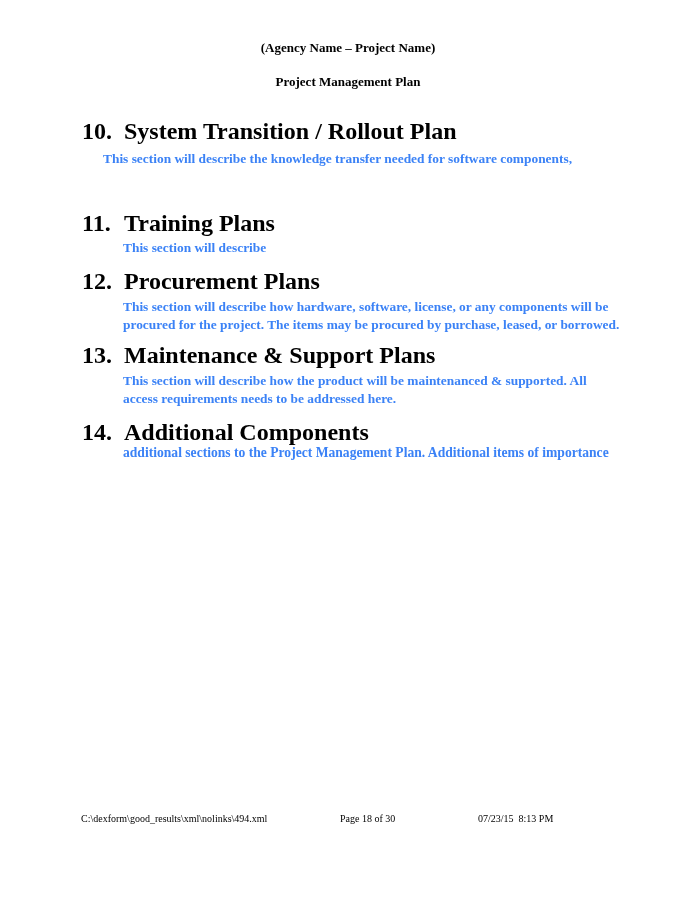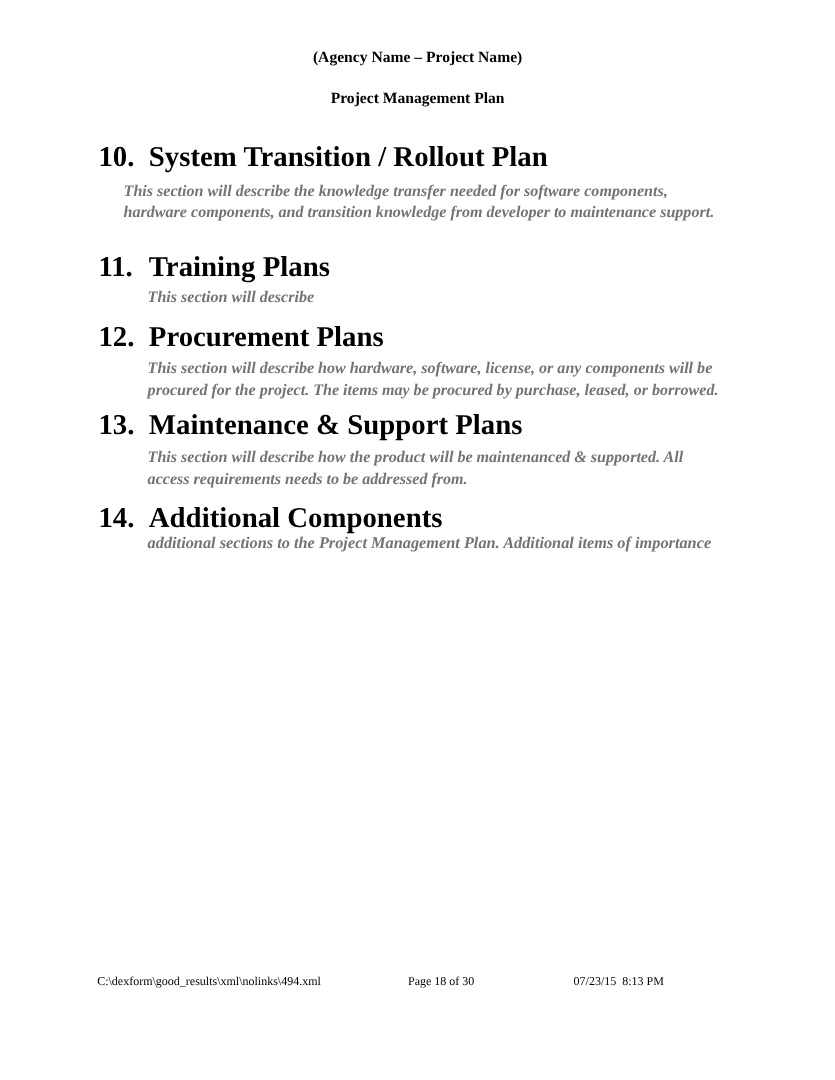--- a/index.html
+++ b/index.html
@@ -1,38 +1,37 @@
 <!DOCTYPE html>
 <html><head>
   <meta charset="utf-8">
   <style>
     html, body { margin: 0; padding: 0; background: #ffffff; }
     body { width: 696px; height: 900px; position: relative; overflow: hidden; font-family: "Liberation Serif", serif; color: #000; }
     .hdr { position: absolute; left: 0; width: 696px; text-align: center; font-weight: bold; font-size: 13px; }
     .h1 { position: absolute; left: 82px; font-weight: bold; font-size: 24px; white-space: nowrap; }
     .h1 .num { display: inline-block; width: 42px; }
-    .desc { position: absolute; color: #737373; font-weight: bold; font-style: italic; font-size: 13.4px; line-height: 18px; white-space: nowrap; }
+    .desc { position: absolute; color: #3b82f6; font-weight: bold; font-size: 13.4px; line-height: 18px; white-space: nowrap; }
     .desc.tight { line-height: 12.5px; font-size: 13.6px; }
     .footer { position: absolute; top: 813px; font-size: 10px; white-space: nowrap; }
   </style>
 </head>
 <body>
 
 <div>
   <div class="hdr" style="top:40px;">(Agency Name – Project Name)</div>
   <div class="hdr" style="top:74px;">Project Management Plan</div>
 </div>
 
 <div>
   <div class="h1" style="top:118px;">
     <span class="num">10.</span><span>System Transition / Rollout Plan</span>
   </div>
   <div class="desc" style="top:150px; left:103px;">
     <div>This section will describe the knowledge transfer needed for software components,</div>
-    <div>hardware components, and transition knowledge from developer to maintenance support.</div>
   </div>
 </div>
 
 <div>
   <div class="h1" style="top:210px;">
     <span class="num">11.</span><span>Training Plans</span>
   </div>
   <div class="desc" style="top:239px; left:123px;">
     <div>This section will describe</div>
   </div>
@@ -47,21 +46,21 @@
     <div>procured for the project. The items may be procured by purchase, leased, or borrowed.</div>
   </div>
 </div>
 
 <div>
   <div class="h1" style="top:342px;">
     <span class="num">13.</span><span>Maintenance &amp; Support Plans</span>
   </div>
   <div class="desc" style="top:372px; left:123px;">
     <div>This section will describe how the product will be maintenanced &amp; supported. All</div>
-    <div>access requirements needs to be addressed from.</div>
+    <div>access requirements needs to be addressed here.</div>
   </div>
 </div>
 
 <div>
   <div class="h1" style="top:419px;">
     <span class="num">14.</span><span>Additional Components</span>
   </div>
   <div class="desc tight" style="top:447px; left:123px;">
     <div>additional sections to the Project Management Plan. Additional items of importance</div>
   </div>

